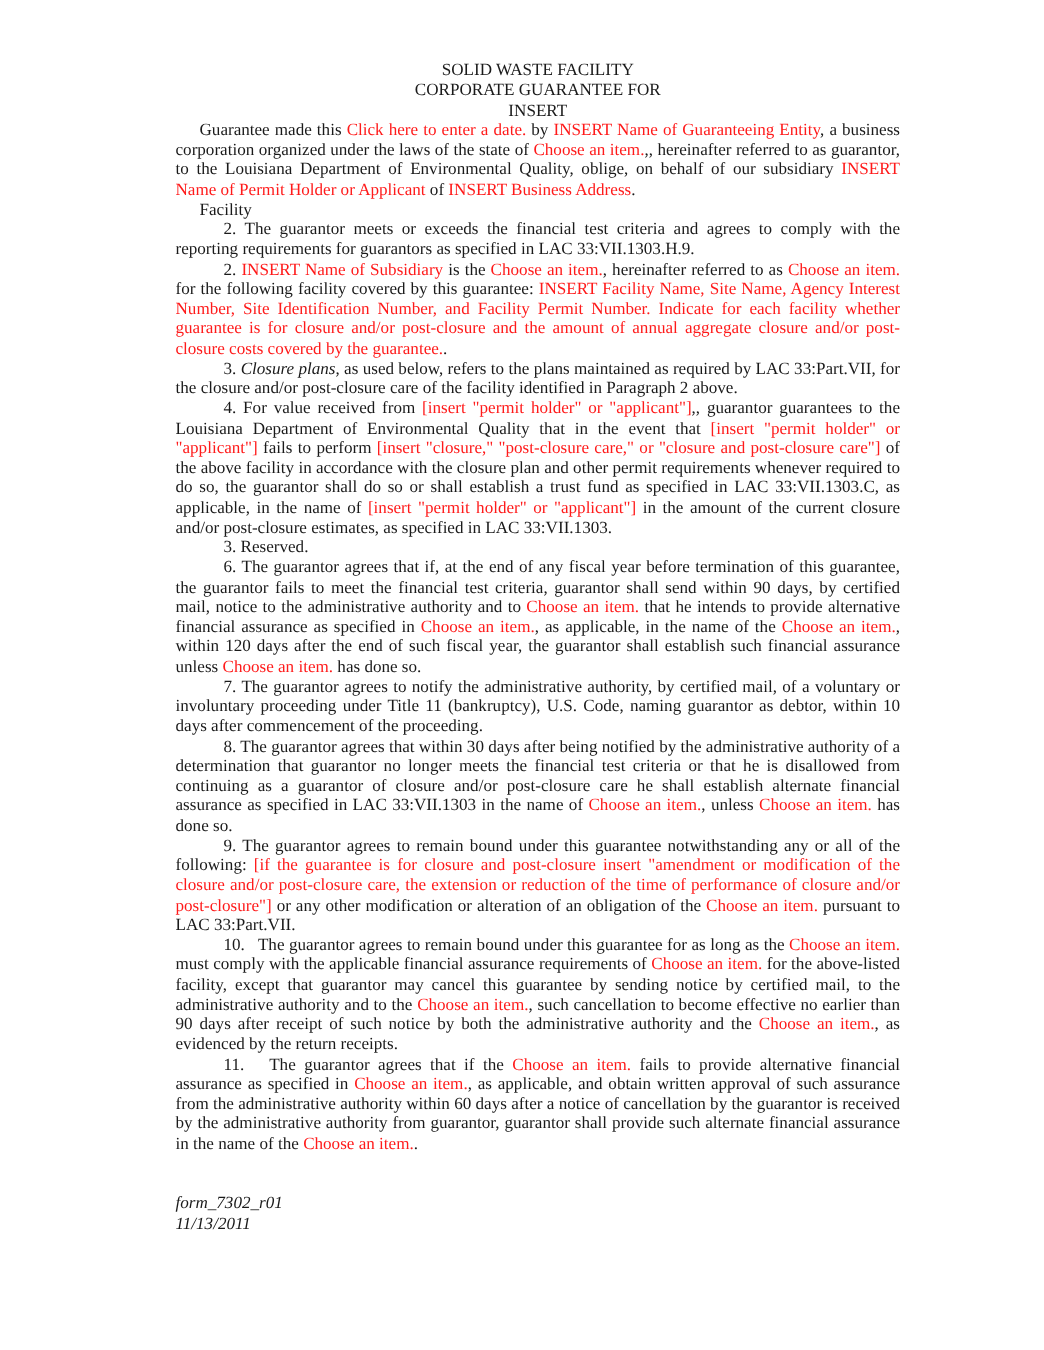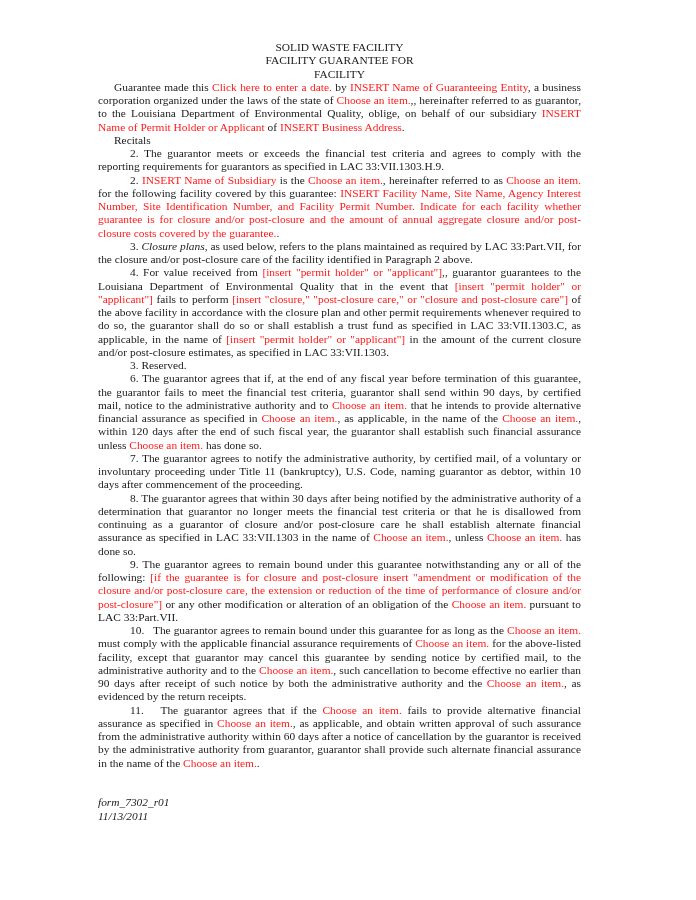--- a/index.html
+++ b/index.html
@@ -1,42 +1,42 @@
 <!DOCTYPE html>
 <html><head>
 <meta charset="utf-8">
 <style>
   html, body { margin: 0; padding: 0; background: #ffffff; }
   body { width: 696px; height: 900px; position: relative; overflow: hidden; }
   .page {
-    position: absolute; left: 98px; top: 41px; width: 483px;
+    position: absolute; left: 117px; top: 41px; width: 483px;
     font-family: "Liberation Serif", "DejaVu Serif", serif;
     font-size: 11.4px; line-height: 13.25px; color: #1a1a1a;
   }
   .title { text-align: center; }
   .subtitle { text-align: center; color: #ff1a1a; margin-top: 13.25px; margin-bottom: 13.25px; }
   p { margin: 0; text-align: justify; }
   .indent1 { text-indent: 16px; }
   .indent2 { text-indent: 32px; }
   .r { color: #ff1a1a; }
   .footer { margin-top: 26.5px; font-style: italic; }
 </style>
 </head>
 <body>
 
 <div class="page">
   <div class="title">
     <div>SOLID WASTE FACILITY</div>
-    <div>FACILITY GUARANTEE FOR</div>
-    <div>FACILITY</div>
+    <div>CORPORATE GUARANTEE FOR</div>
+    <div>INSERT</div>
   </div>
 
   <p class="indent1"><span>Guarantee made this </span><span class="r">Click here to enter a date.</span><span> by </span><span class="r">INSERT Name of Guaranteeing Entity</span><span>, a business corporation organized under the laws of the state of </span><span class="r">Choose an item.</span><span>,, hereinafter referred to as guarantor, to the Louisiana Department of Environmental Quality, oblige, on behalf of our subsidiary </span><span class="r">INSERT Name of Permit Holder or Applicant</span><span>  of </span><span class="r">INSERT Business Address</span><span>.</span></p>
 
-  <p class="indent1">Recitals</p>
+  <p class="indent1">Facility</p>
 
   <p class="indent2">2. The guarantor meets or exceeds the financial test criteria and agrees to comply with the reporting requirements for guarantors as specified in LAC 33:VII.1303.H.9.</p>
 
   <p class="indent2"><span>2. </span><span class="r">INSERT Name of Subsidiary</span><span> is the </span><span class="r">Choose an item.</span><span>, hereinafter referred to as </span><span class="r">Choose an item.</span><span> for the following facility covered by this guarantee: </span><span class="r">INSERT Facility Name, Site Name, Agency Interest Number, Site Identification Number, and Facility Permit Number.  Indicate for each facility whether guarantee is for closure and/or post-closure and the amount of annual aggregate closure and/or post-closure costs covered by the guarantee.</span><span>.</span></p>
 
   <p class="indent2"><span>3. </span><i>Closure plans</i><span>, as used below, refers to the plans maintained as required by LAC 33:Part.VII, for the closure and/or post-closure care of the facility identified in Paragraph 2 above.</span></p>
 
   <p class="indent2"><span>4. For value received from </span><span class="r">[insert "permit holder" or "applicant"]</span><span>,, guarantor guarantees to the Louisiana Department of Environmental Quality that in the event that </span><span class="r">[insert "permit holder" or "applicant"]</span><span> fails to perform </span><span class="r">[insert "closure," "post-closure care," or "closure and post-closure care"]</span><span> of the above facility in accordance with the closure plan and other permit requirements whenever required to do so, the guarantor shall do so or shall establish a trust fund as specified in LAC 33:VII.1303.C, as applicable, in the name of </span><span class="r">[insert "permit holder" or "applicant"]</span><span> in the amount of the current closure and/or post-closure estimates, as specified in LAC 33:VII.1303.</span></p>
 
   <p class="indent2">3. Reserved.</p>

